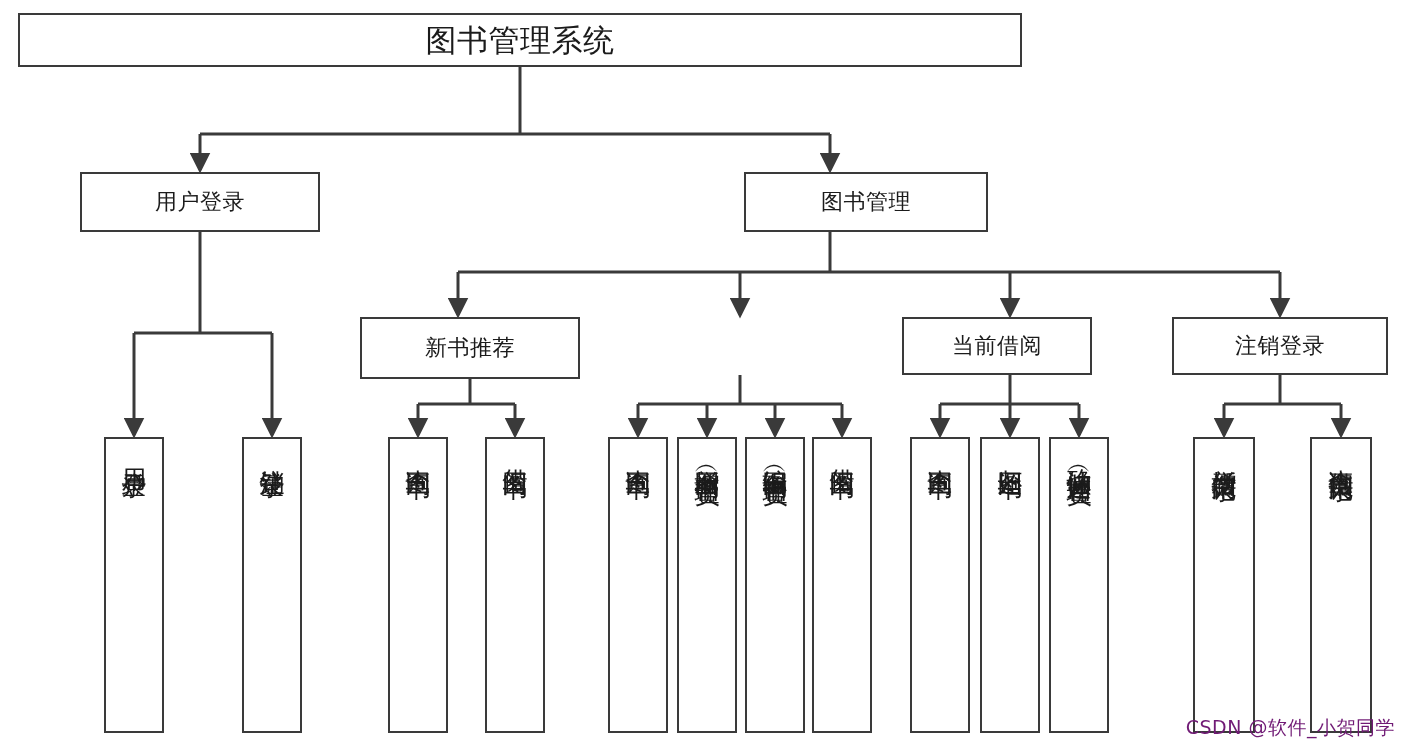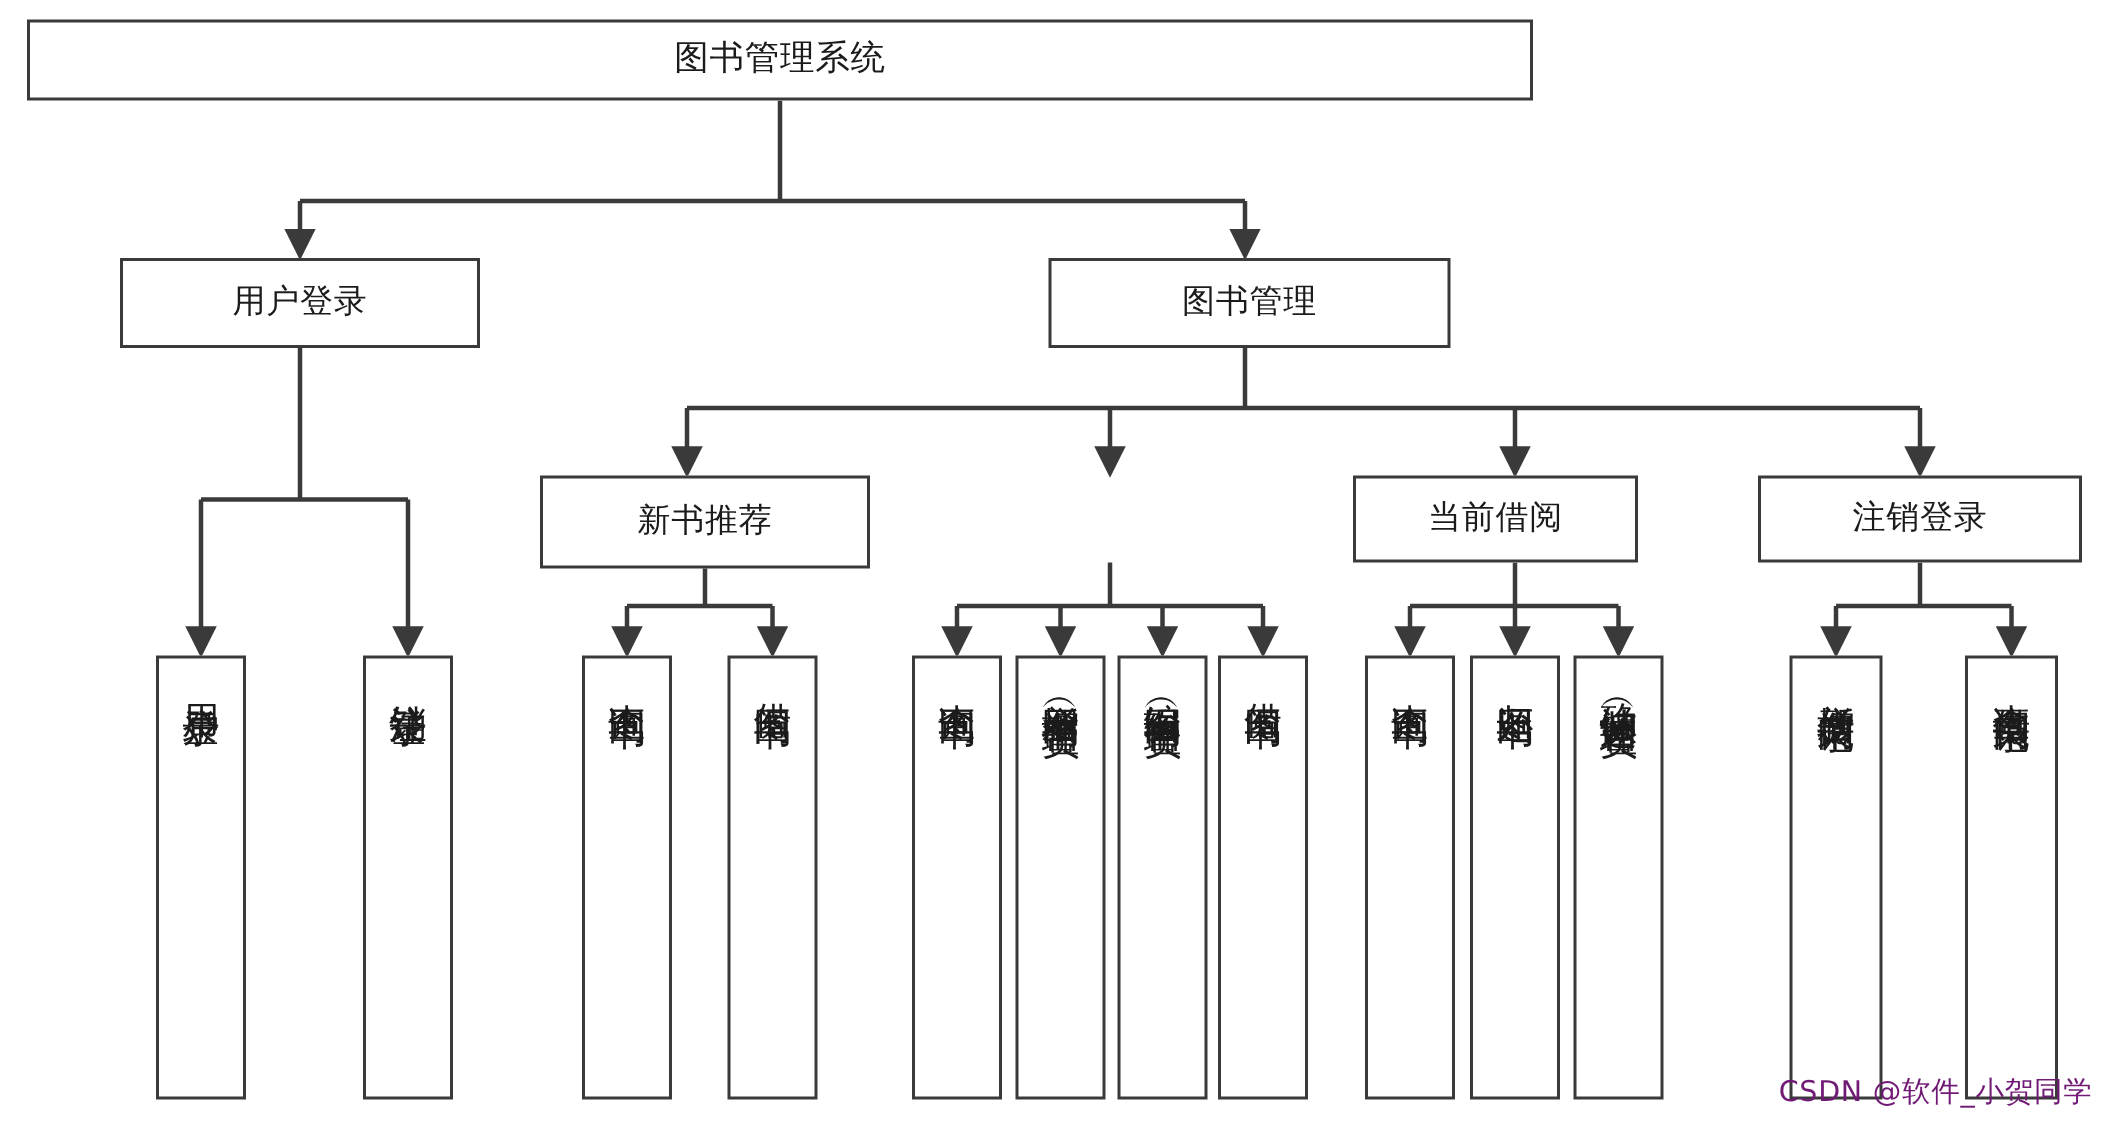--- a/index.html
+++ b/index.html
@@ -42,21 +42,21 @@
     text-align: center;
     line-height: 1.18;
     letter-spacing: 0.5px;
   }
   
   .node.horiz .node-label {
     font-size: 22px;
     white-space: nowrap;
   }
   .node.root .node-label {
-    font-size: 23px;
+    font-size: 31px;
   }
   
   .node.vert {
     padding: 10px 2px;
     align-items: flex-start;
     justify-content: center;
   }
   .node.vert .node-label {
     writing-mode: vertical-rl;
     text-orientation: upright;
@@ -132,21 +132,21 @@
     </g>
   </svg>
 
   <div class="node horiz root" style="left:18px; top:13px; width:1004px; height:54px;">
     <span class="node-label">图书管理系统</span>
   </div>
 
   <div class="node horiz" style="left:80px; top:172px; width:240px; height:60px;">
     <span class="node-label">用户登录</span>
   </div>
-  <div class="node horiz" style="left:699px; top:172px; width:268px; height:60px;justify-content:center;">
+  <div class="node horiz" style="left:744px; top:172px; width:244px; height:60px;justify-content:center;">
     <span class="node-label">图书管理</span>
   </div>
 
   <div class="node horiz" style="left:360px; top:317px; width:220px; height:62px;">
     <span class="node-label">新书推荐</span>
   </div>
   <div class="node horiz" style="left:902px; top:317px; width:190px; height:58px;">
     <span class="node-label">当前借阅</span>
   </div>
   <div class="node horiz" style="left:1172px; top:317px; width:216px; height:58px;">

